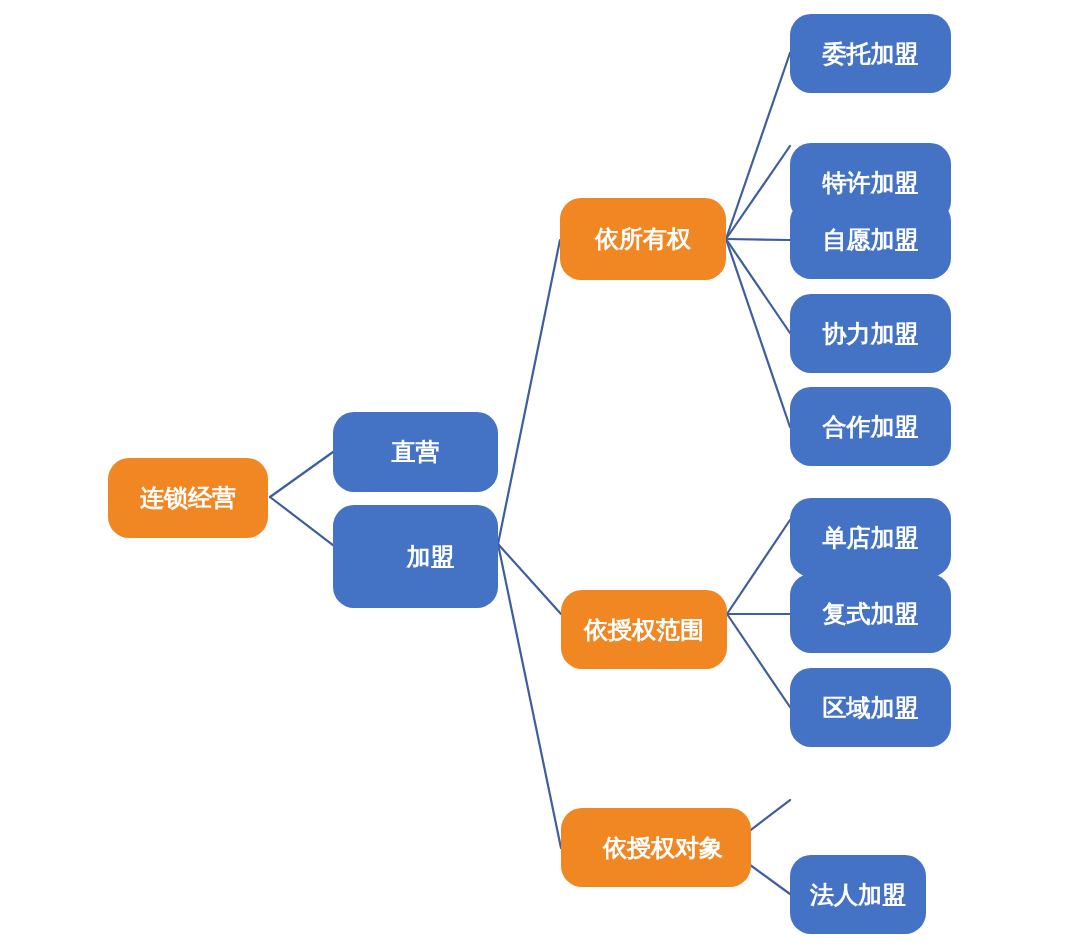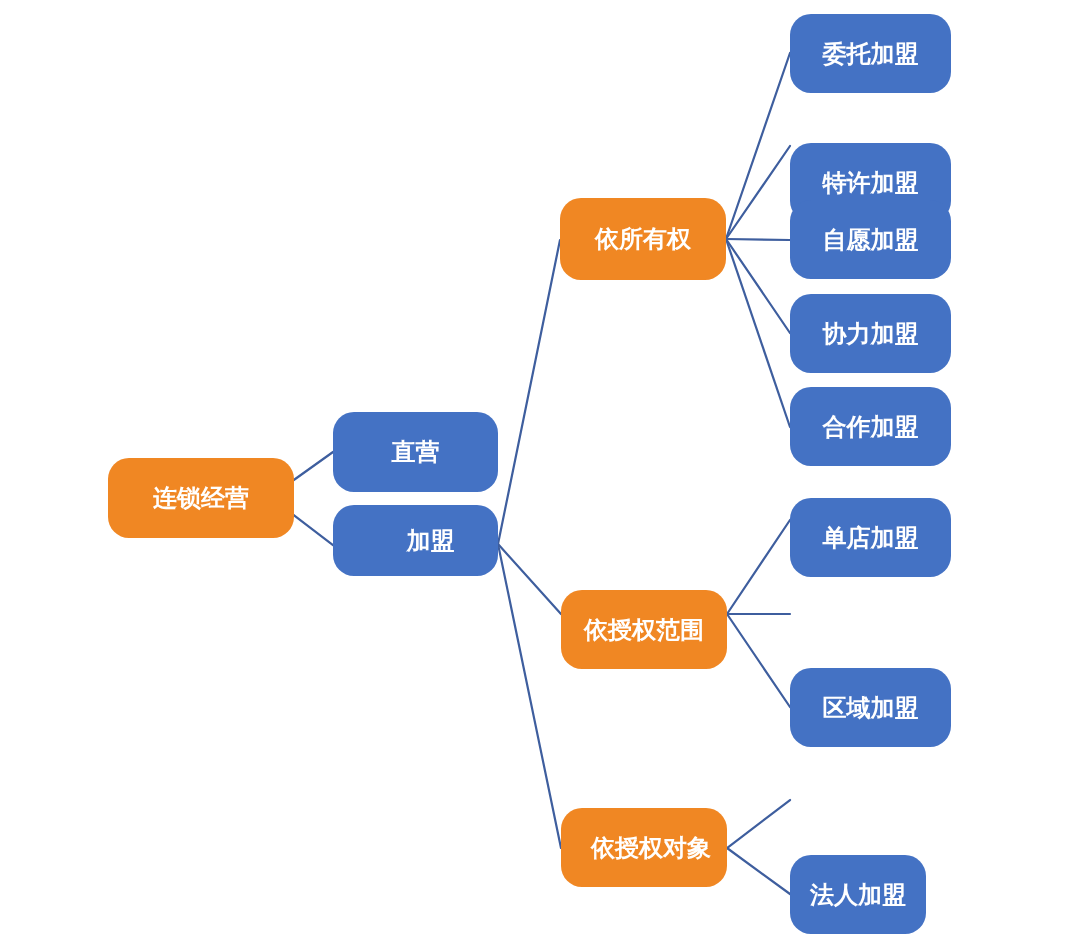--- a/index.html
+++ b/index.html
@@ -64,33 +64,34 @@
     <line x1="726" y1="239" x2="790" y2="427"></line>
 
     <line x1="727" y1="614" x2="790" y2="520"></line>
     <line x1="727" y1="614" x2="790" y2="614"></line>
     <line x1="727" y1="614" x2="790" y2="707"></line>
 
     <line x1="727" y1="848" x2="790" y2="800"></line>
     <line x1="727" y1="848" x2="790" y2="894"></line>
   </svg>
 
-  <div class="node orange" style="left:108px; top:458px; width:186px; height:80px;">连锁经营</div>
+  <div class="node orange" style="left:108px; top:458px; width:160px; height:80px;">连锁经营</div>
 
   <div class="node blue" style="left:333px; top:412px; width:165px; height:80px;">直营</div>
-  <div class="node blue" style="left:333px; top:505px; width:165px; height:71px;padding-left:30px;">加盟</div>
+  <div class="node blue" style="left:333px; top:505px; width:165px; height:103px;padding-left:30px;">加盟</div>
 
   <div class="node orange" style="left:560px; top:198px; width:166px; height:82px;">依所有权</div>
   <div class="node orange" style="left:561px; top:575px; width:166px; height:79px;margin-top:15px;">依授权范围</div>
-  <div class="node orange" style="left:561px; top:808px; width:166px; height:79px;padding-left:14px;">依授权对象</div>
+  <div class="node orange" style="left:561px; top:808px; width:190px; height:79px;padding-left:14px;">依授权对象</div>
 
   <div class="node blue" style="left:790px; top:14px;  width:161px; height:79px;">委托加盟</div>
   <div class="node blue" style="left:790px; top:107px; width:161px; height:79px;margin-top:36px;">特许加盟</div>
   <div class="node blue" style="left:790px; top:200px; width:161px; height:79px;">自愿加盟</div>
   <div class="node blue" style="left:790px; top:387px; width:161px; height:79px;">合作加盟</div>
   <div class="node blue" style="left:790px; top:294px; width:161px; height:79px;">协力加盟</div>
 
   <div class="node blue" style="left:790px; top:498px; width:161px; height:79px;">单店加盟</div>
+  <div class="node blue" style="left:790px; top:574px; width:161px; height:79px;">复式加盟</div>
   <div class="node blue" style="left:790px; top:668px; width:161px; height:79px;">区域加盟</div>
 
   <div class="node blue" style="left:790px; top:855px; width:136px; height:79px;">法人加盟</div>
 
 </div>
 
 </body></html>

